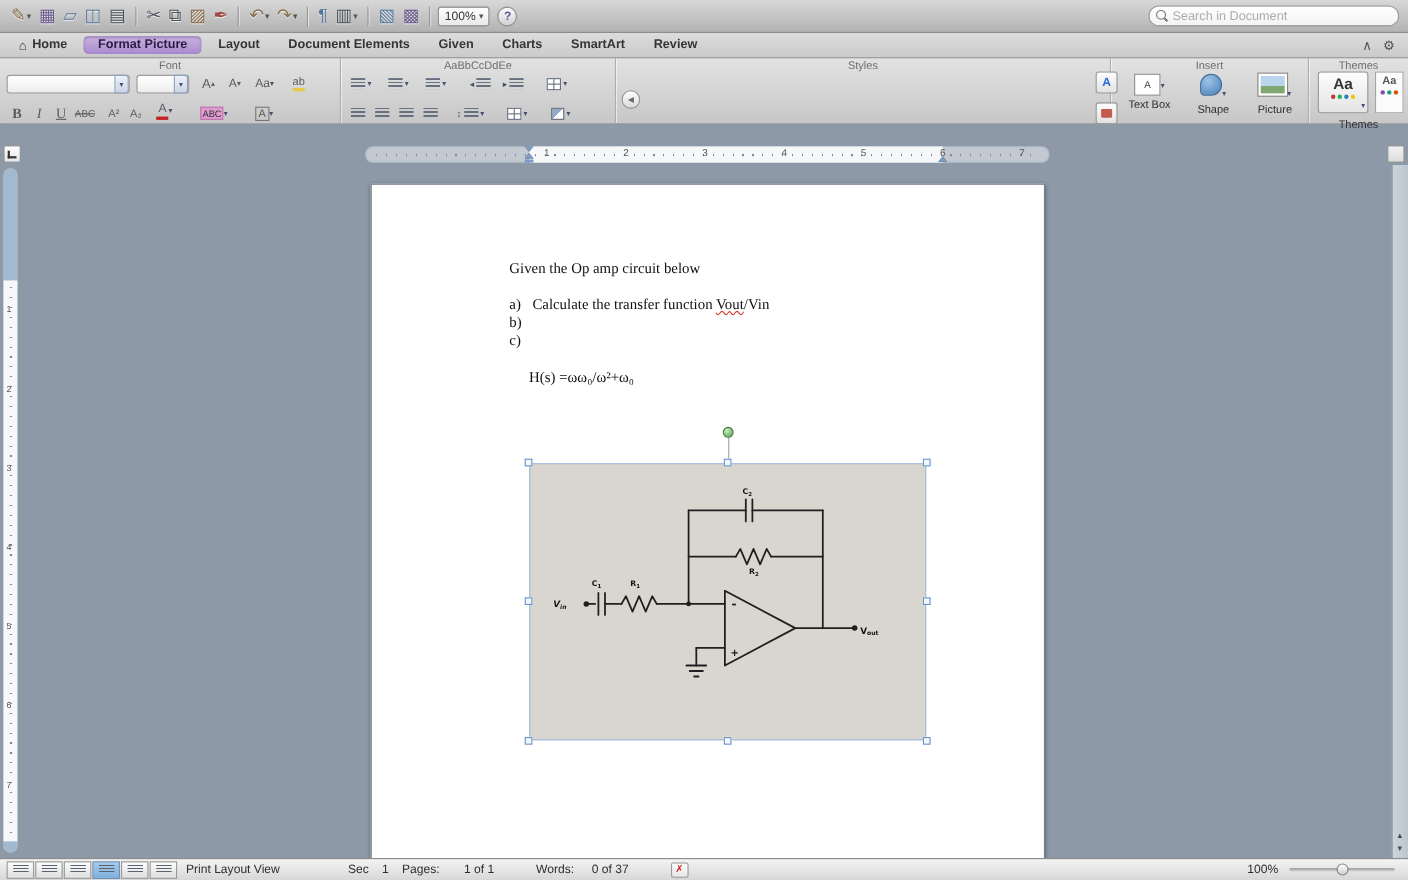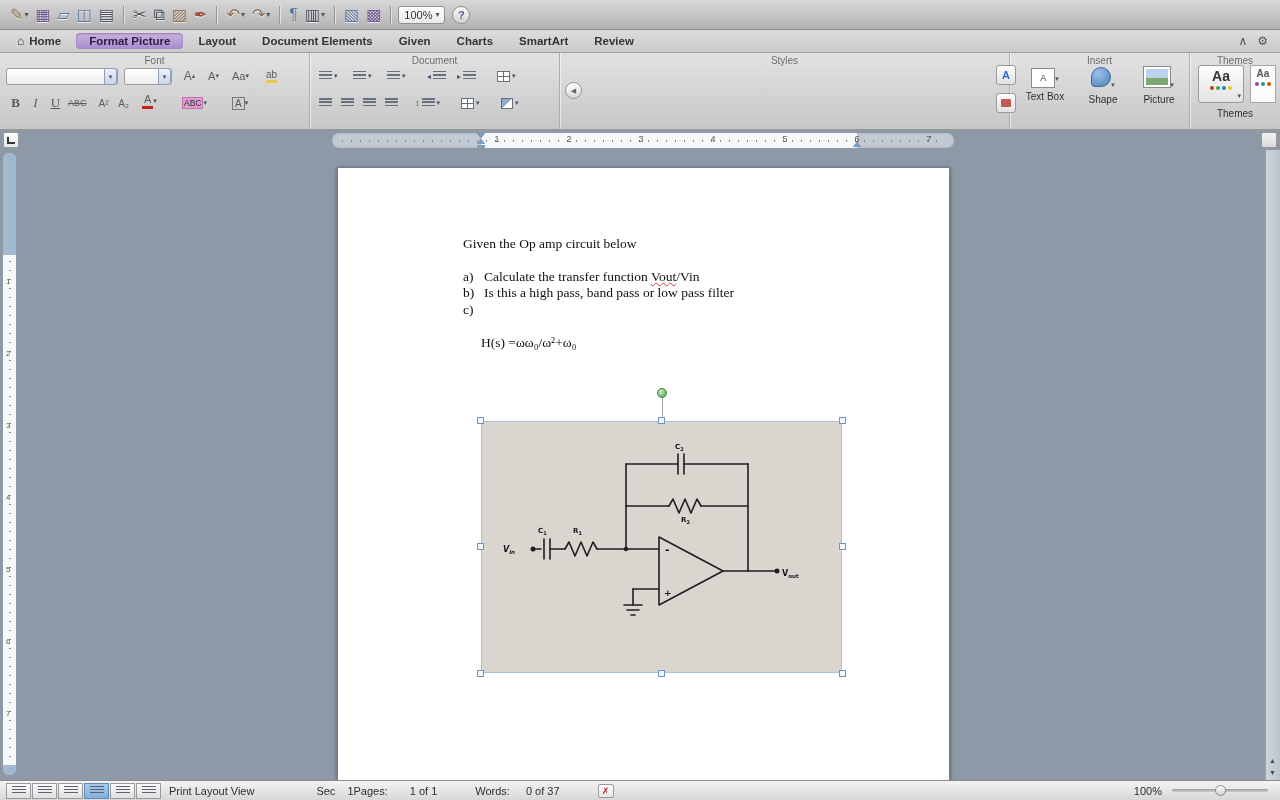--- a/index.html
+++ b/index.html
@@ -26,21 +26,21 @@
 
   
   .tabbar{position:absolute;top:30px;left:0;right:0;height:23px;background:linear-gradient(#dcdcdc,#cbcbcb);border-bottom:1px solid #9e9e9e;display:flex;align-items:center;font-size:11.5px;color:#353535;padding:0 4px}
   .tab{padding:3px 13px;display:flex;align-items:center;gap:5px;font-weight:bold;cursor:default;white-space:nowrap}
   .tab.active{background:linear-gradient(#cab3e0,#a88bce);border-radius:4px;margin:0 2px;padding:2px 13px;color:#2d1c45;box-shadow:inset 0 1px 2px rgba(90,60,130,.5)}
   .homeico{font-size:12px;color:#3a3a3a}
   .tabbar-right{margin-left:auto;display:flex;align-items:center;gap:10px;padding-right:8px;color:#555}
   .tr-ico{font-size:12px}
 
   
-  .ribbon{position:absolute;top:53px;left:0;right:0;height:77px;background:linear-gradient(#e2e2e2,#c7c7c7);border-bottom:1px solid #979797}
+  .ribbon{position:absolute;top:53px;left:0;right:0;height:60px;background:linear-gradient(#e2e2e2,#c7c7c7);border-bottom:1px solid #979797}
   .rsec{position:absolute;top:0;bottom:0;border-right:1px solid #adadad;box-shadow:1px 0 0 rgba(255,255,255,.55)}
   .rsec-label{position:absolute;top:2px;left:0;right:0;text-align:center;font-size:10px;color:#6e6e6e}
   .dd{position:absolute;background:linear-gradient(#ffffff,#ededed);border:1px solid #9d9d9d;border-radius:3px;height:17px}
   .ddcaret{position:absolute;right:0;top:-1px;bottom:-1px;width:13px;border:1px solid #8fa0bc;display:flex;align-items:center;justify-content:center;background:linear-gradient(#eef2f8,#c9d4e6);border-radius:0 3px 3px 0}
   .ddcaret::after{content:"▾";font-size:7px;color:#44506b}
   .fbtn{position:absolute;display:inline-flex;align-items:center;justify-content:center;height:16px;min-width:15px;color:#5c5c5c;cursor:default}
   .serif{font-family:"Liberation Serif","DejaVu Serif",serif}
   .licon{position:absolute;display:inline-flex;align-items:center;gap:2px;height:16px;padding:0 1px}
   .pline{width:13px;height:10px;background:repeating-linear-gradient(to bottom,#66707e 0 1.5px,transparent 1.5px 3.3px)}
   .mini-ca{font-size:0}.mini-ca::after{content:"▾";font-size:7px;color:#44506b}
@@ -178,20 +178,24 @@
         <span class="tglyph c-purp">▩</span>
       </span>
     <span class="tsep"></span>
     <span class="zoombox">
         <span>100%</span>
         <span class="caret"></span>
       </span>
     <span class="helpbtn">
         <span>?</span>
       </span>
+    <span class="search">
+      <span class="mag"></span>
+      <input class="searchinput" type="text" placeholder="Search in Document" style="">
+    </span>
   </div>
 
   <div class="tabbar">
     <div class="tab">
         <span class="homeico">⌂</span>
         <span>Home</span>
       </div>
     <div class="tab active">
         <span>Format Picture</span>
       </div>
@@ -261,21 +265,21 @@
           <span class="hlbox">ABC</span>
           <span class="mini-ca"></span>
         </span>
       <span class="fbtn" style="left:232px;top:42px">
           <span class="bxbox">A</span>
           <span class="mini-ca"></span>
         </span>
     </div>
 
     <div class="rsec" style="left:310px;width:250px">
-      <div class="rsec-label">Document</div>
+      <div class="rsec-label">AaBbCcDdEe</div>
       <span class="licon" style="left:8px;top:15px">
           <span class="pline"></span>
           <span class="mini-ca"></span>
         </span>
       <span class="licon" style="left:42px;top:15px">
           <span class="pline"></span>
           <span class="mini-ca"></span>
         </span>
       <span class="licon" style="left:76px;top:15px">
           <span class="pline"></span>
@@ -404,21 +408,20 @@
     <div class="page">
       <div class="dtext" style="position:absolute;left:125px;top:68px">Given the Op amp circuit below</div>
 
       <div class="dtext" style="position:absolute;left:125px;top:101px;width:420px">
         <div class="drow">
           <span class="dmark">a)</span>
           <span><span>Calculate the transfer function </span><span class="sq">Vout</span><span>/Vin</span></span>
         </div>
         <div class="drow">
           <span class="dmark">b)</span>
-          <span><span>Is this a high pass, band pass or low pass filter</span><span class="sq"></span><span></span></span>
         </div>
         <div class="drow">
           <span class="dmark">c)</span>
         </div>
       </div>
 
       <div class="dtext" style="position:absolute;left:143px;top:167px">H(s) =ωω₀/ω²+ω₀</div>
 
       <div class="imgsel">
         <svg viewBox="0 0 361 252" width="361" height="252" style="display:block">
@@ -513,21 +516,21 @@
       <span class="vbtn">
           <span class="minidoc"></span>
         </span>
       <span class="vbtn">
           <span class="minidoc"></span>
         </span>
     </div>
     <span style="margin-left:8px">Print Layout View</span>
     <span style="margin-left:62px">Sec</span>
     <span style="margin-left:12px">1</span>
-    <span style="">Pages:</span>
+    <span style="margin-left:12px">Pages:</span>
     <span style="margin-left:22px">1 of 1</span>
     <span style="margin-left:38px">Words:</span>
     <span style="margin-left:16px">0 of 37</span>
     <span class="spell" style="margin-left:38px">
         <span>✗</span>
       </span>
     <div class="zoomright">
       <span>100%</span>
       <span class="ztrack">
           <span class="zthumb"></span>

